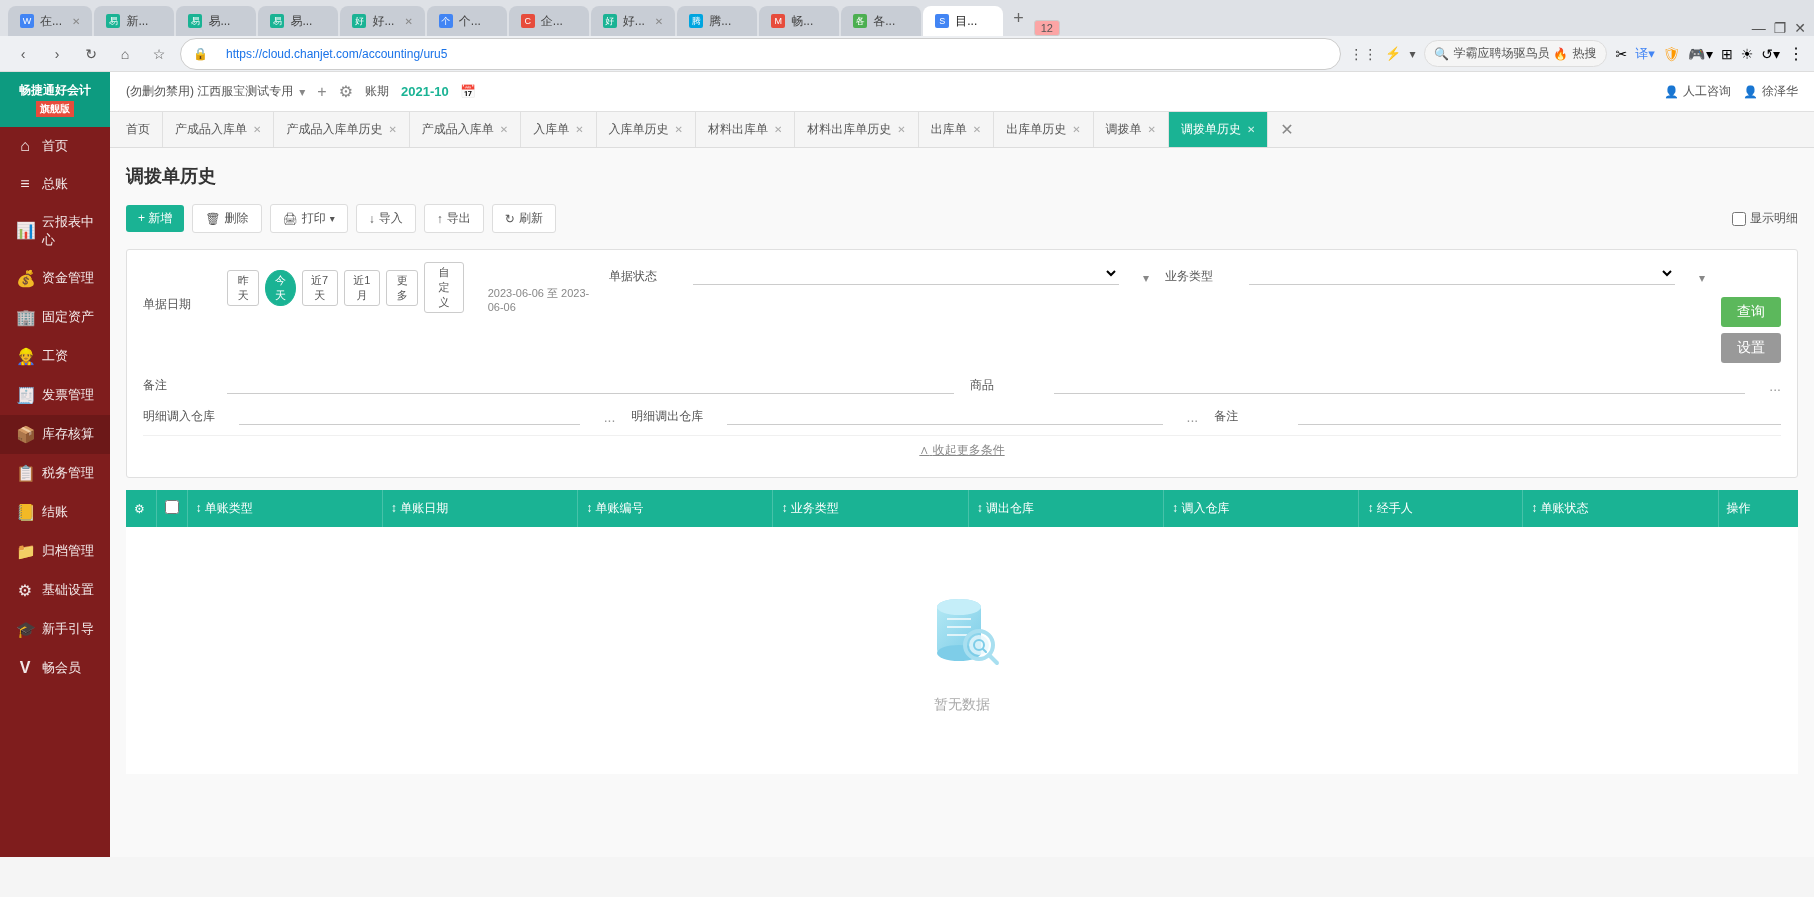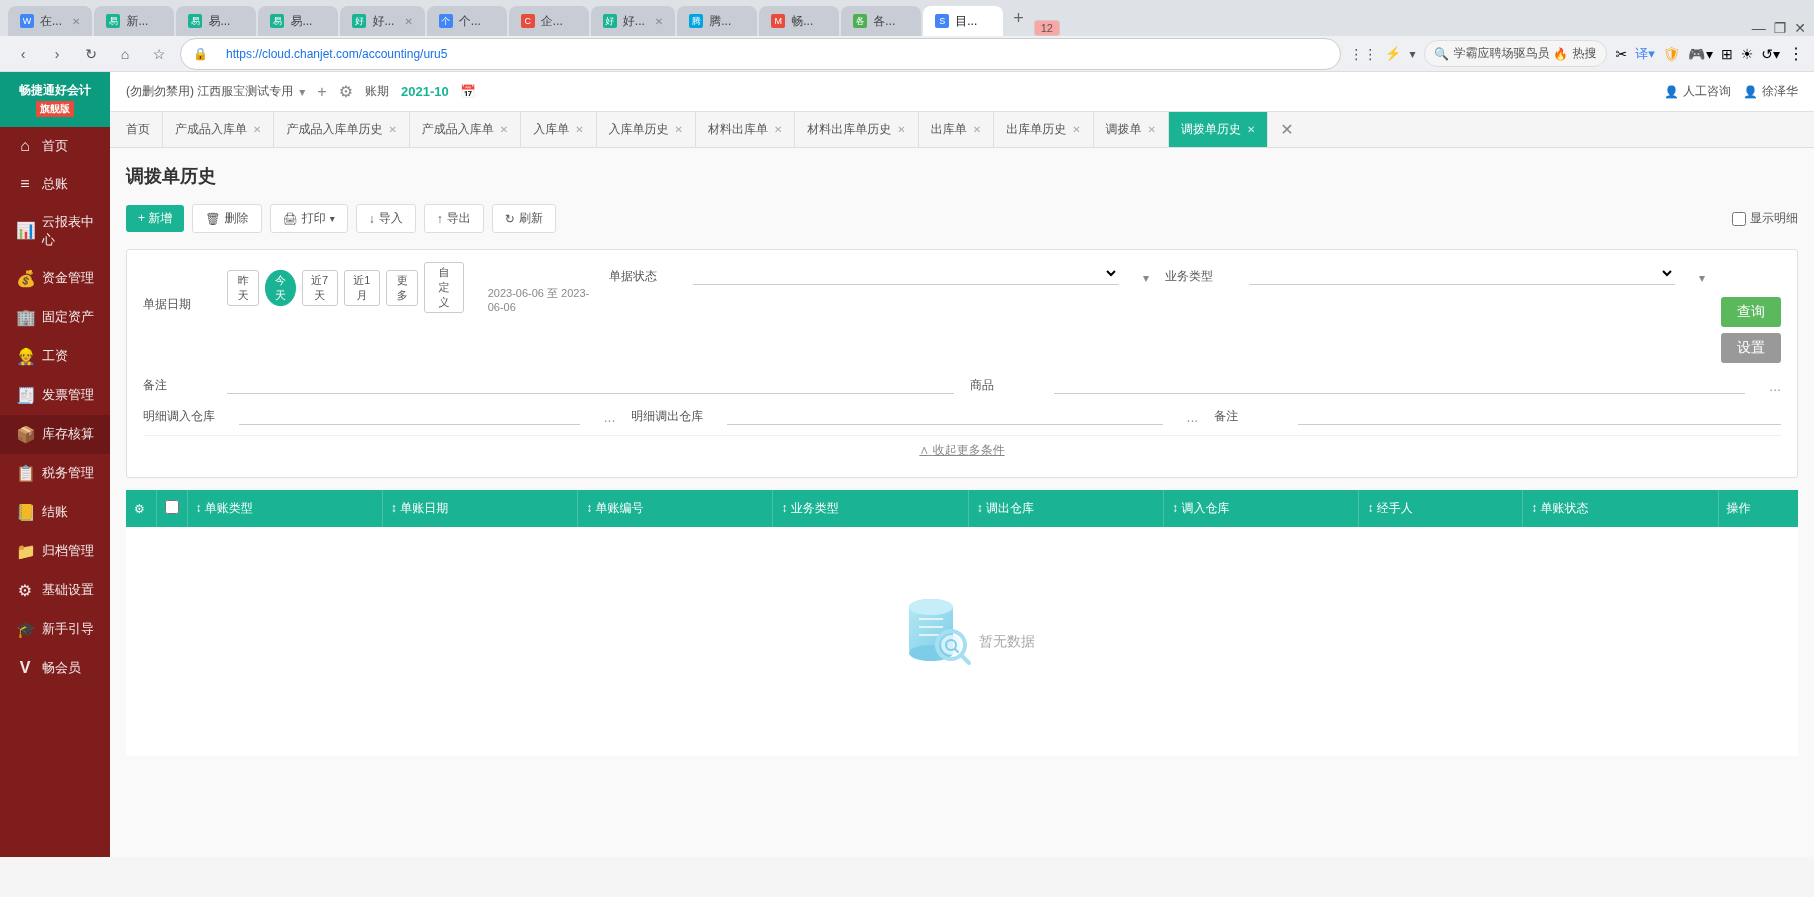--- a/index.html
+++ b/index.html
@@ -76,21 +76,21 @@
     .data-table { width: 100%; border-collapse: collapse; background: #fff; }
     .data-table thead tr { background: #1ab394; color: #fff; }
     .data-table thead th { padding: 10px 8px; font-size: 12px; font-weight: normal; text-align: left; cursor: pointer; white-space: nowrap; border-right: 1px solid rgba(255,255,255,0.2); }
     .data-table thead th:last-child { border-right: none; }
     .table-gear-col { width: 30px; text-align: center; }
     .table-check-col { width: 30px; text-align: center; }
     .checkbox-header { width: 14px; height: 14px; cursor: pointer; accent-color: #fff; }
     .ops-col { width: 80px; text-align: center; }
 
     
-    .empty-state { display: flex; align-items: center; justify-content: center; padding: 60px 0; color: #aaa; font-size: 14px; }
+    .empty-state { display: flex; flex-direction: column; align-items: center; justify-content: center; padding: 60px 0; color: #aaa; font-size: 14px; }
     .empty-icon { margin-bottom: 16px; }
   </style>
 </head>
 <body>
 
 <div class="browser-tabs">
   <div class="browser-tab">
     <span style="display:inline-block;width:14px;height:14px;background:#4285f4;border-radius:2px;font-size:9px;color:#fff;text-align:center;line-height:14px;">W</span>
     <span>在...</span>
     <span class="tab-close">✕</span>

